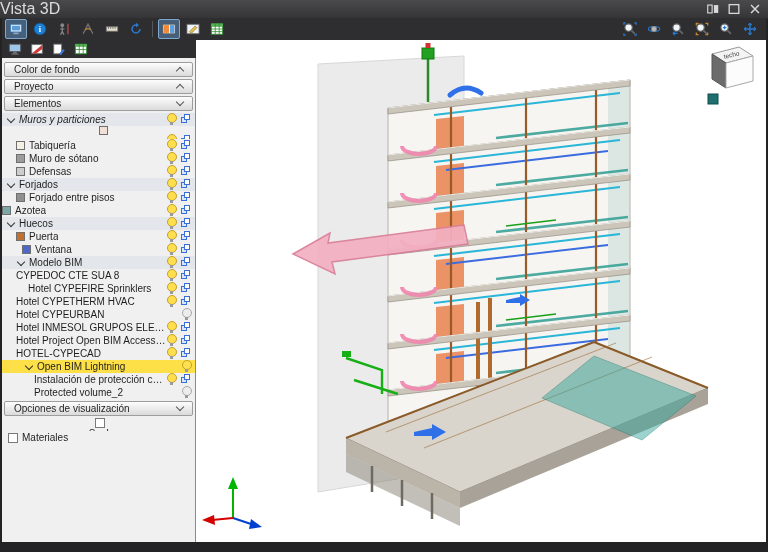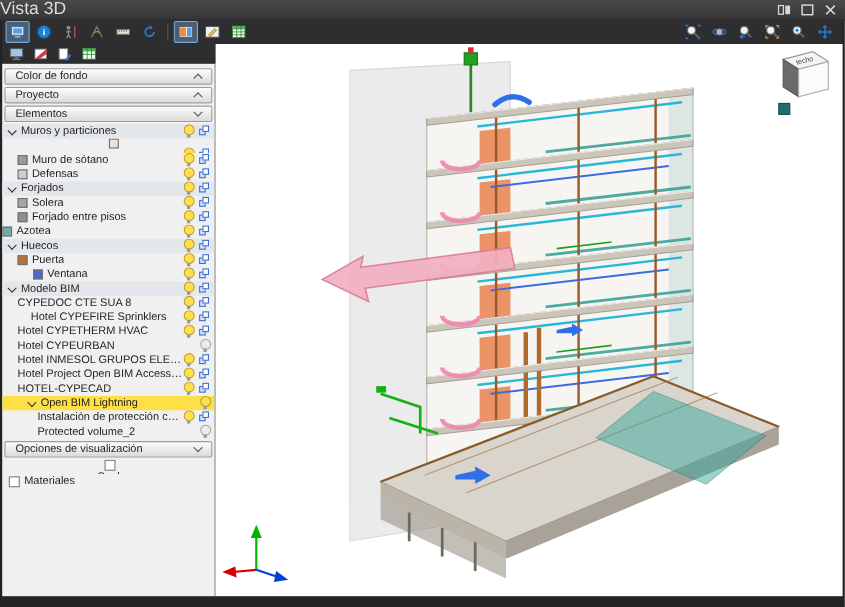--- a/index.html
+++ b/index.html
@@ -226,37 +226,45 @@
     </div>
     <div class="sec-header">
       <span class="sec-label">Proyecto</span>
       <span class="chev up"></span>
     </div>
     <div class="sec-header">
       <span class="sec-label">Elementos</span>
       <span class="chev down"></span>
     </div>
     <div id="elements-tree" class="tree">
-        <div class="trow group" style="padding-left: 5px;">
+        <div class="trow group" style="padding-left: 5px; font-style: italic;">
           <span class="tchev"></span>
           <span class="tlabel">Muros y particiones</span>
           <span class="ricons">
             <span class="bulb"></span>
             <span class="layers"></span>
           </span>
         </div>
         <div class="trow" style="padding-left: 14px; flex-direction: column;">
           <span class="swatch" style="background: rgb(240, 224, 214);"></span>
           <span class="tlabel">Fachada</span>
           <span class="ricons">
             <span class="bulb"></span>
             <span class="layers"></span>
           </span>
         </div>
         <div class="trow" style="padding-left: 14px;">
+          <span class="swatch" style="background: rgb(246, 240, 228);"></span>
+          <span class="tlabel">Tabiquería</span>
+          <span class="ricons">
+            <span class="bulb"></span>
+            <span class="layers"></span>
+          </span>
+        </div>
+        <div class="trow" style="padding-left: 14px;">
           <span class="swatch" style="background: rgb(156, 156, 156);"></span>
           <span class="tlabel">Muro de sótano</span>
           <span class="ricons">
             <span class="bulb"></span>
             <span class="layers"></span>
           </span>
         </div>
         <div class="trow" style="padding-left: 14px;">
           <span class="swatch" style="background: rgb(205, 205, 205);"></span>
           <span class="tlabel">Defensas</span>
@@ -267,28 +275,20 @@
         </div>
         <div class="trow group" style="padding-left: 5px;">
           <span class="tchev"></span>
           <span class="tlabel">Forjados</span>
           <span class="ricons">
             <span class="bulb"></span>
             <span class="layers"></span>
           </span>
         </div>
         <div class="trow" style="padding-left: 14px;">
-          <span class="swatch" style="background: rgb(166, 166, 166);"></span>
-          <span class="tlabel">Solera</span>
-          <span class="ricons">
-            <span class="bulb"></span>
-            <span class="layers"></span>
-          </span>
-        </div>
-        <div class="trow" style="padding-left: 14px;">
           <span class="swatch" style="background: rgb(143, 143, 143);"></span>
           <span class="tlabel">Forjado entre pisos</span>
           <span class="ricons">
             <span class="bulb"></span>
             <span class="layers"></span>
           </span>
         </div>
         <div class="trow" style="">
           <span class="swatch" style="background: rgb(122, 167, 167);"></span>
           <span class="tlabel">Azotea</span>
@@ -306,29 +306,29 @@
           </span>
         </div>
         <div class="trow" style="padding-left: 14px;">
           <span class="swatch" style="background: rgb(191, 112, 48);"></span>
           <span class="tlabel">Puerta</span>
           <span class="ricons">
             <span class="bulb"></span>
             <span class="layers"></span>
           </span>
         </div>
-        <div class="trow" style="padding-left: 20px; margin-left: 8px;">
+        <div class="trow" style="padding-left: 20px;">
           <span class="swatch" style="background: rgb(77, 104, 200);"></span>
           <span class="tlabel">Ventana</span>
           <span class="ricons">
             <span class="bulb"></span>
             <span class="layers"></span>
           </span>
         </div>
-        <div class="trow group" style="padding-left: 5px;">
+        <div class="trow group" style="padding-left: 15px;">
           <span class="tchev"></span>
           <span class="tlabel">Modelo BIM</span>
           <span class="ricons">
             <span class="bulb"></span>
             <span class="layers"></span>
           </span>
         </div>
         <div class="trow" style="padding-left: 14px;">
           <span class="tlabel">CYPEDOC CTE SUA 8</span>
           <span class="ricons">

